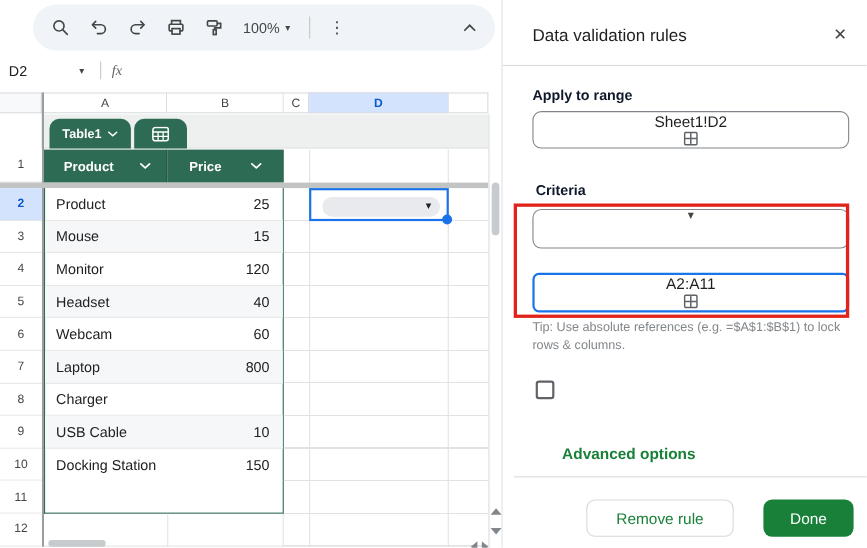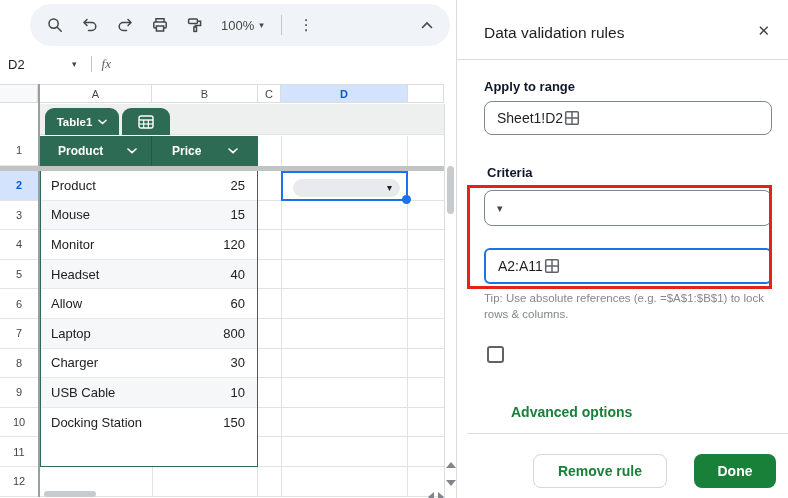--- a/index.html
+++ b/index.html
@@ -46,22 +46,22 @@
   .handle{position:absolute;right:-5px;bottom:-5px;width:9px;height:9px;border-radius:50%;background:#1a73e8;}
   
   .thumb{background:#c8cbce;border-radius:4px;}
   .tri-up{width:0;height:0;border-left:5px solid transparent;border-right:5px solid transparent;border-bottom:6px solid #80868b;}
   .tri-down{width:0;height:0;border-left:5px solid transparent;border-right:5px solid transparent;border-top:6px solid #80868b;}
   .tri-left{width:0;height:0;border-top:5px solid transparent;border-bottom:5px solid transparent;border-right:6px solid #80868b;}
   .tri-right{width:0;height:0;border-top:5px solid transparent;border-bottom:5px solid transparent;border-left:6px solid #80868b;}
   
   .panel-lbl{font-size:13px;color:#0f172a;font-weight:700;}
   .pinput{box-sizing:border-box;border:1px solid #80868b;border-radius:8px;background:#fff;
-          display:flex;align-items:center;font-size:14px;color:#1f1f1f;padding:0 12px;}
-  .btn{box-sizing:border-box;border-radius:8px;font-size:14px;font-weight:700;display:flex;align-items:center;
+          display:flex;align-items:center;font-size:14px;color:#1f1f1f;padding:0 12px;justify-content:space-between;flex-direction:column;}
+  .btn{box-sizing:border-box;border-radius:8px;font-size:14px;font-weight:400;display:flex;align-items:center;
        justify-content:center;cursor:pointer;}
   .hline{background:#dadce0;}
 </style>
 </head>
 <body>
 
 <div id="app">
 
   <div class="abs toolbar">
     <span class="tbtn">
@@ -187,30 +187,29 @@
       </div>
     <div class="trow">
         <div class="tc-prod">Monitor</div>
         <div class="tc-price">120</div>
       </div>
     <div class="trow">
         <div class="tc-prod">Headset</div>
         <div class="tc-price">40</div>
       </div>
     <div class="trow">
-        <div class="tc-prod">Allow</div>
+        <div class="tc-prod">Webcam</div>
         <div class="tc-price">60</div>
       </div>
     <div class="trow">
         <div class="tc-prod">Laptop</div>
         <div class="tc-price">800</div>
       </div>
     <div class="trow">
         <div class="tc-prod">Charger</div>
-        <div class="tc-price">30</div>
       </div>
     <div class="trow">
         <div class="tc-prod">USB Cable</div>
         <div class="tc-price">10</div>
       </div>
     <div class="trow">
         <div class="tc-prod">Docking Station</div>
         <div class="tc-price">150</div>
       </div>
   </div>

